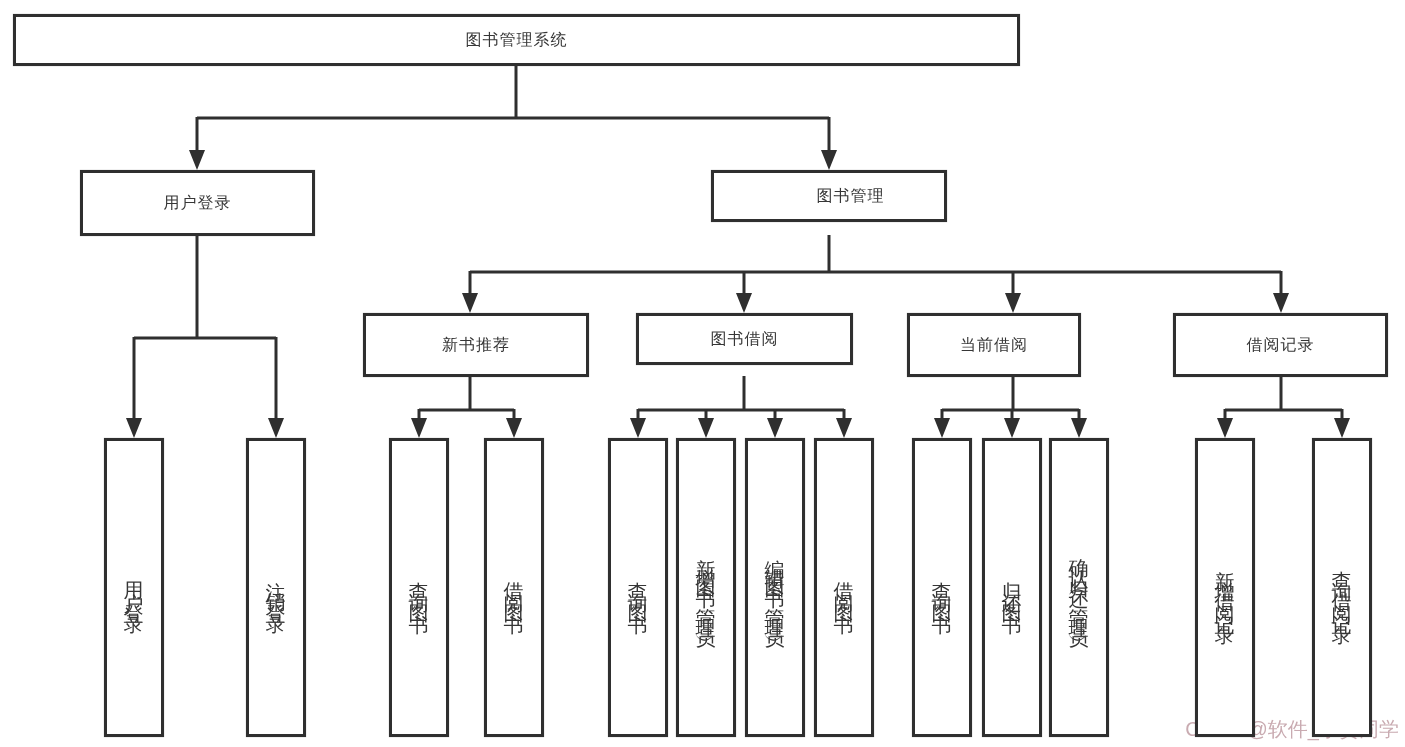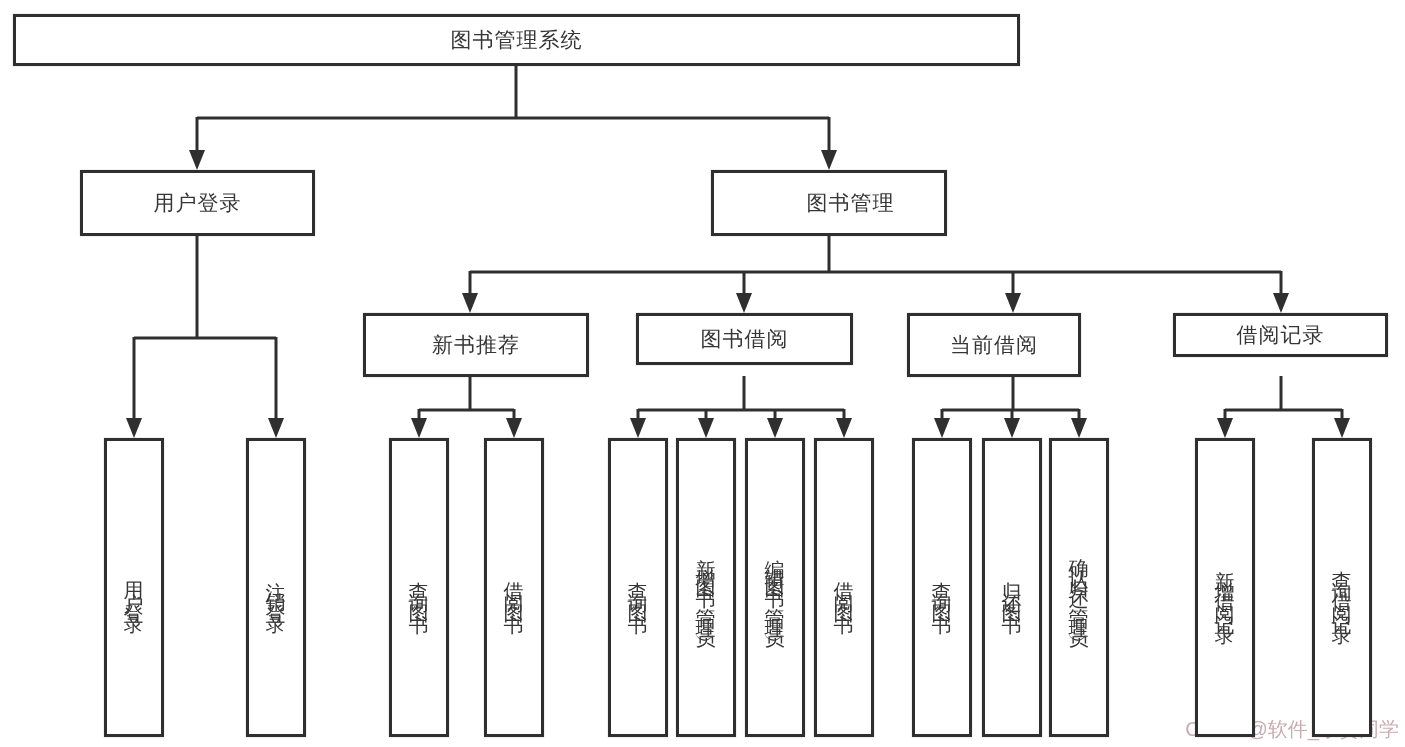--- a/index.html
+++ b/index.html
@@ -28,44 +28,44 @@
     box-sizing: border-box;
     border: 3px solid #2f2f2f;
     background: #ffffff;
     display: flex;
     align-items: center;
     justify-content: center;
     z-index: 2;
     box-shadow: 0 0 1px rgba(60,60,60,0.45);
   }
   .node .hlabel {
-    font-size: 21px;
+    font-size: 16px;
     color: #363636;
     white-space: nowrap;
     letter-spacing: 1px;
   }
   .leaf .vlabel {
     writing-mode: vertical-rl;
     text-orientation: mixed;
     font-size: 20px;
     letter-spacing: 11px;
     color: #363636;
     line-height: 1;
   }
   .leaf.tight .vlabel {
     letter-spacing: 10px;
   }
   
   #node-root          { left: 13px;   top: 14px;  width: 1007px; height: 52px; }
   #node-user-login    { left: 80px;   top: 170px; width: 235px;  height: 66px; }
-  #node-book-mgmt     { left: 711px;  top: 170px; width: 236px;  height: 66px; padding-left: 43px; }
+  #node-book-mgmt     { left: 711px;  top: 170px; width: 236px;  height: 52px; padding-left: 43px; }
   #node-new-book      { left: 363px;  top: 313px; width: 226px;  height: 64px; }
   #node-book-borrow   { left: 636px;  top: 313px; width: 217px;  height: 52px; }
   #node-current-borrow{ left: 907px;  top: 313px; width: 174px;  height: 64px; }
-  #node-borrow-record { left: 1173px; top: 313px; width: 215px;  height: 44px; }
+  #node-borrow-record { left: 1173px; top: 313px; width: 215px;  height: 64px; }
   .leaf { top: 438px; width: 60px; height: 299px; }
   #leaf-login          { left: 104px;  }
   #leaf-logout         { left: 246px;  }
   #leaf-nb-query       { left: 389px;  }
   #leaf-nb-borrow      { left: 484px;  }
   #leaf-bb-query       { left: 608px;  }
   #leaf-bb-add         { left: 676px;  }
   #leaf-bb-edit        { left: 745px;  }
   #leaf-bb-borrow      { left: 814px;  }
   #leaf-cb-query       { left: 912px;  }

